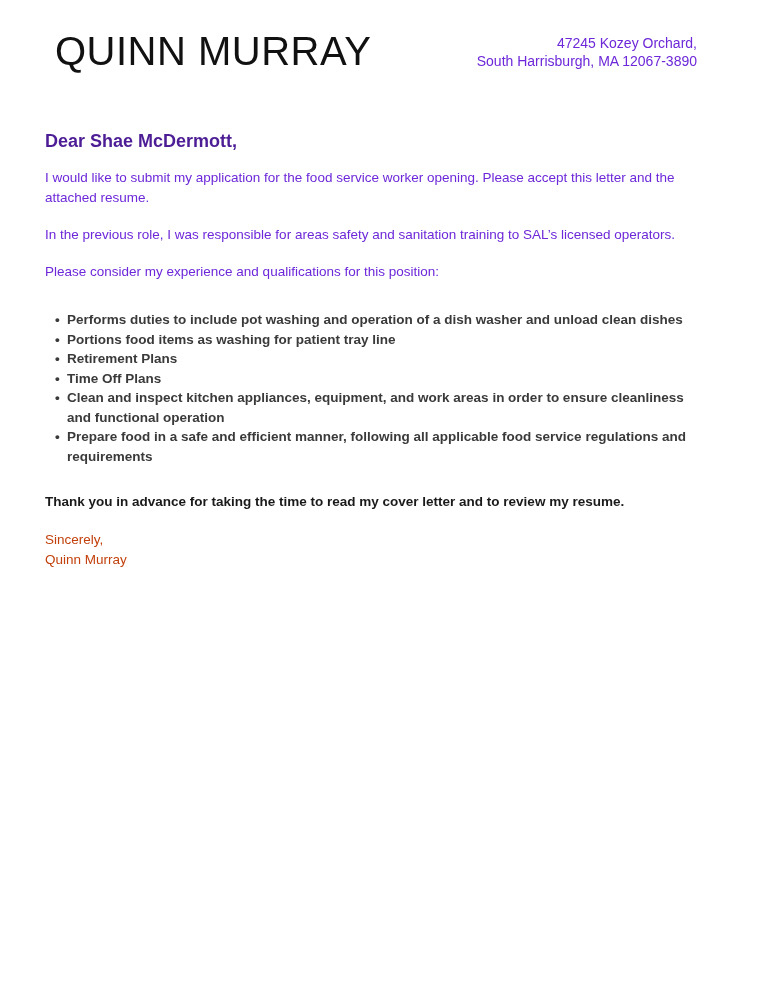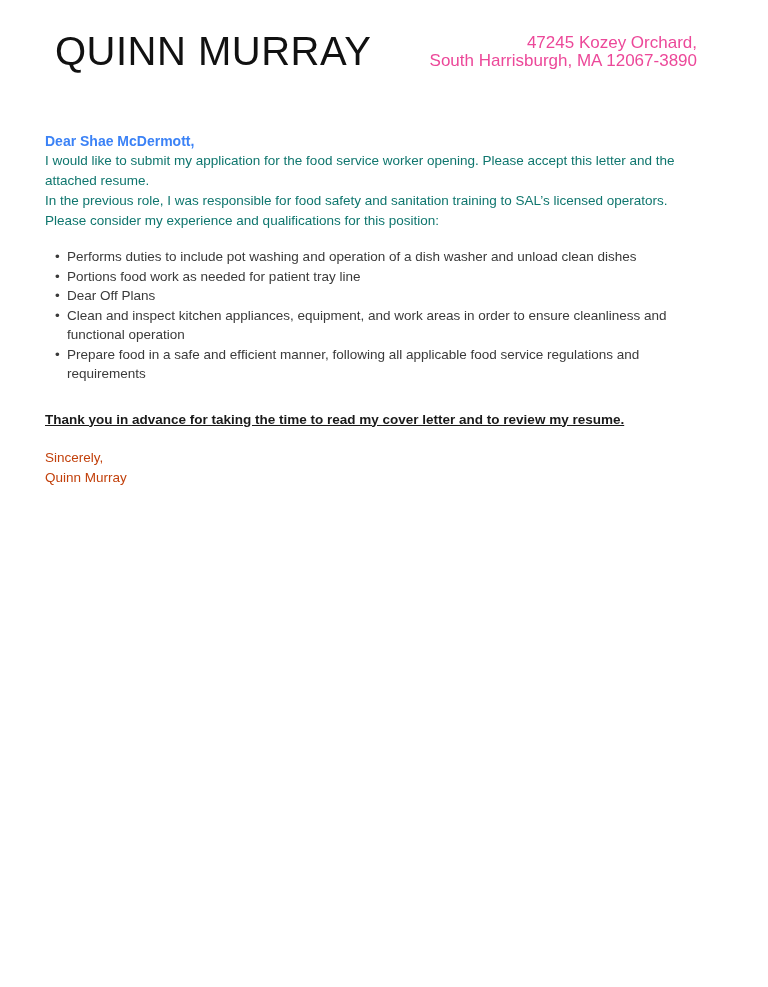--- a/index.html
+++ b/index.html
@@ -26,63 +26,64 @@
   .name {
     font-size: 40px;
     line-height: 46px;
     font-weight: 400;
     letter-spacing: 0.5px;
     color: #111111;
     white-space: nowrap;
   }
   .address {
     text-align: right;
-    font-size: 17px;
+    font-size: 14px;
     line-height: 18px;
-    color: #ec4899;
+    color: #6d28d9;
     margin-top: 6px;
   }
   .body-text {
     padding: 0 47px 0 45px;
     font-size: 13.5px;
     line-height: 20px;
   }
   .salutation {
     margin-top: 57px;
     font-weight: 700;
-    color: #3b82f6;
-    font-size: 14px;
+    color: #4c1d95;
+    font-size: 18px;
   }
   .para {
-    color: #0f766e;
+    margin-top: 17px;
+    color: #6d28d9;
   }
   ul.bullets {
-    margin-top: 16px;
+    margin-top: 28px;
     list-style: none;
     padding-left: 10px;
+    font-weight: bold;
   }
   ul.bullets li {
     position: relative;
     padding-left: 12px;
     line-height: 19.5px;
     color: #3a3a3a;
   }
   ul.bullets li::before {
     content: "\2022";
     position: absolute;
     left: 0;
     top: 0;
     color: #3a3a3a;
   }
   .closing-bold {
     margin-top: 26px;
     font-weight: 700;
     color: #1a1a1a;
     font-size: 13.5px;
-    text-decoration: underline;
   }
   .signoff-block {
     margin-top: 18px;
     color: #c2410c;
   }
 </style>
 </head>
 <body>
 
 <div class="page">
@@ -94,28 +95,29 @@
       <div>South Harrisburgh, MA 12067-3890</div>
     </div>
   </div>
 
   <div class="body-text">
 
     <div class="salutation">Dear Shae McDermott,</div>
 
     <p class="para">I would like to submit my application for the food service worker opening. Please accept this letter and the attached resume.</p>
 
-    <p class="para">In the previous role, I was responsible for food safety and sanitation training to SAL’s licensed operators.</p>
+    <p class="para">In the previous role, I was responsible for areas safety and sanitation training to SAL’s licensed operators.</p>
 
     <p class="para">Please consider my experience and qualifications for this position:</p>
 
     <ul class="bullets">
         <li>Performs duties to include pot washing and operation of a dish washer and unload clean dishes</li>
-        <li>Portions food work as needed for patient tray line</li>
-        <li>Dear Off Plans</li>
+        <li>Portions food items as washing for patient tray line</li>
+        <li>Retirement Plans</li>
+        <li>Time Off Plans</li>
         <li>Clean and inspect kitchen appliances, equipment, and work areas in order to ensure cleanliness and functional operation</li>
         <li>Prepare food in a safe and efficient manner, following all applicable food service regulations and requirements</li>
       </ul>
 
     <div class="closing-bold">Thank you in advance for taking the time to read my cover letter and to review my resume.</div>
 
     <div class="signoff-block">
       <div>Sincerely,</div>
       <div>Quinn Murray</div>
     </div>

